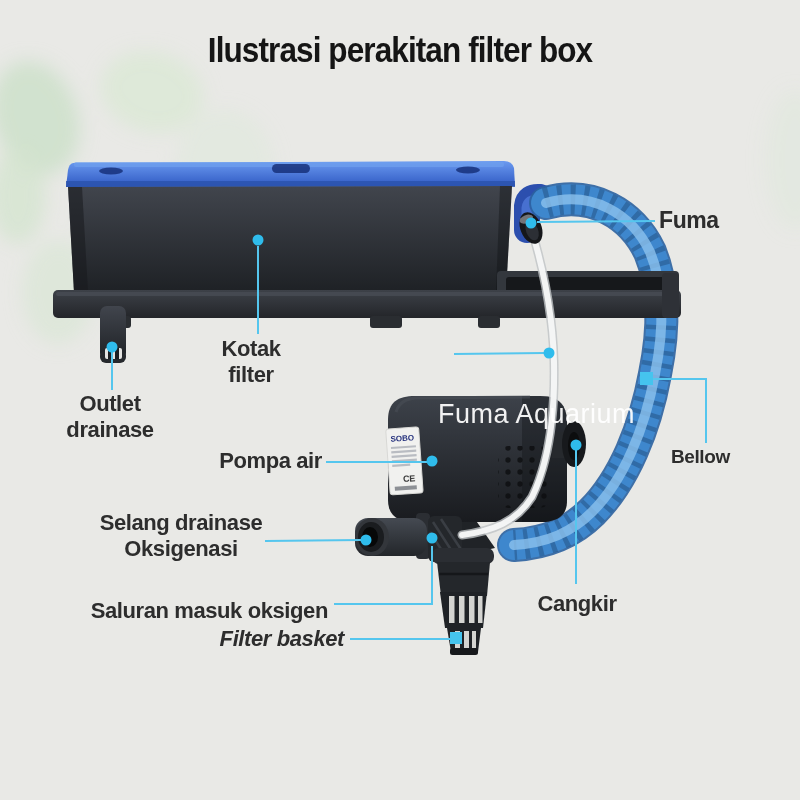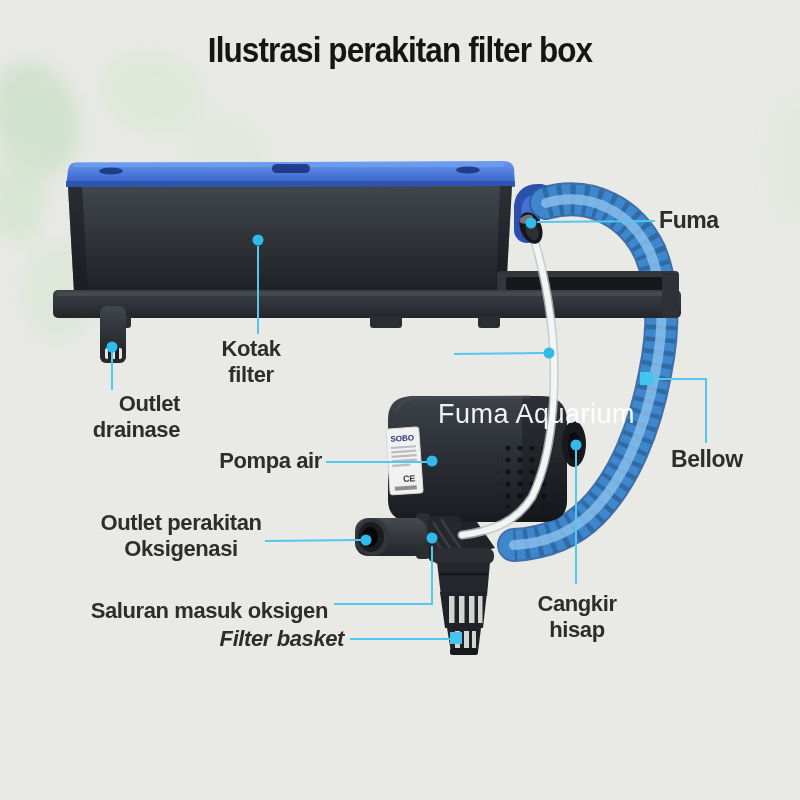--- a/index.html
+++ b/index.html
@@ -9,22 +9,22 @@
   .title{position:absolute;top:30px;left:0;width:800px;text-align:center;
          font-weight:800;font-size:35px;letter-spacing:-1px;color:#151515;
          transform:scaleX(.9);transform-origin:center;}
   .lbl{position:absolute;font-weight:700;font-size:22px;line-height:1.18;
        letter-spacing:-0.4px;color:#2d2d2d;white-space:nowrap;}
   .lbl span{display:block;}
   .c{text-align:center;}  .r{text-align:right;}
   #lbl-katup{left:659px;top:207px;font-size:23px;}
   #lbl-kotak{left:192px;top:336px;width:118px;}
   #lbl-selang{left:330px;top:329px;width:136px;}
-  #lbl-outdr{left:40px;top:391px;width:140px;text-align:right;}
-  #lbl-bellow{left:671px;top:446px;font-size:23px;}
+  #lbl-outdr{left:40px;top:391px;width:140px;}
+  #lbl-bellow{left:671px;top:446px;font-size:19px;}
   #lbl-pompa{left:178px;top:448px;width:144px;}
   #lbl-outoks{left:62px;top:510px;width:238px;}
   #lbl-saluran{left:58px;top:588px;width:270px;margin-top:10px;}
   #lbl-basket{left:142px;top:626px;width:202px;font-style:italic;}
   #lbl-cangkir{left:518px;top:591px;width:118px;}
   .watermark{position:absolute;left:390px;top:399px;font-size:27px;font-weight:400;
              letter-spacing:.5px;color:rgba(255,255,255,.93);white-space:nowrap;margin-left:48px;}
 </style>
 </head>
 <body>
@@ -218,26 +218,25 @@
 <div class="lbl c" id="lbl-outdr">
   <span>Outlet</span>
   <span>drainase</span>
 </div>
 
 <div class="lbl" id="lbl-bellow">Bellow</div>
 
 <div class="lbl r" id="lbl-pompa">Pompa air</div>
 
 <div class="lbl c" id="lbl-outoks">
-  <span>Outlet perakitan</span>
+  <span>Selang drainase</span>
   <span>Oksigenasi</span>
 </div>
 
 <div class="lbl r" id="lbl-saluran">Saluran masuk oksigen</div>
 
 <div class="lbl r" id="lbl-basket">Filter basket</div>
 
 <div class="lbl c" id="lbl-cangkir">
   <span>Cangkir</span>
-  <span>hisap</span>
 </div>
 
 </div>
 
 </body></html>

